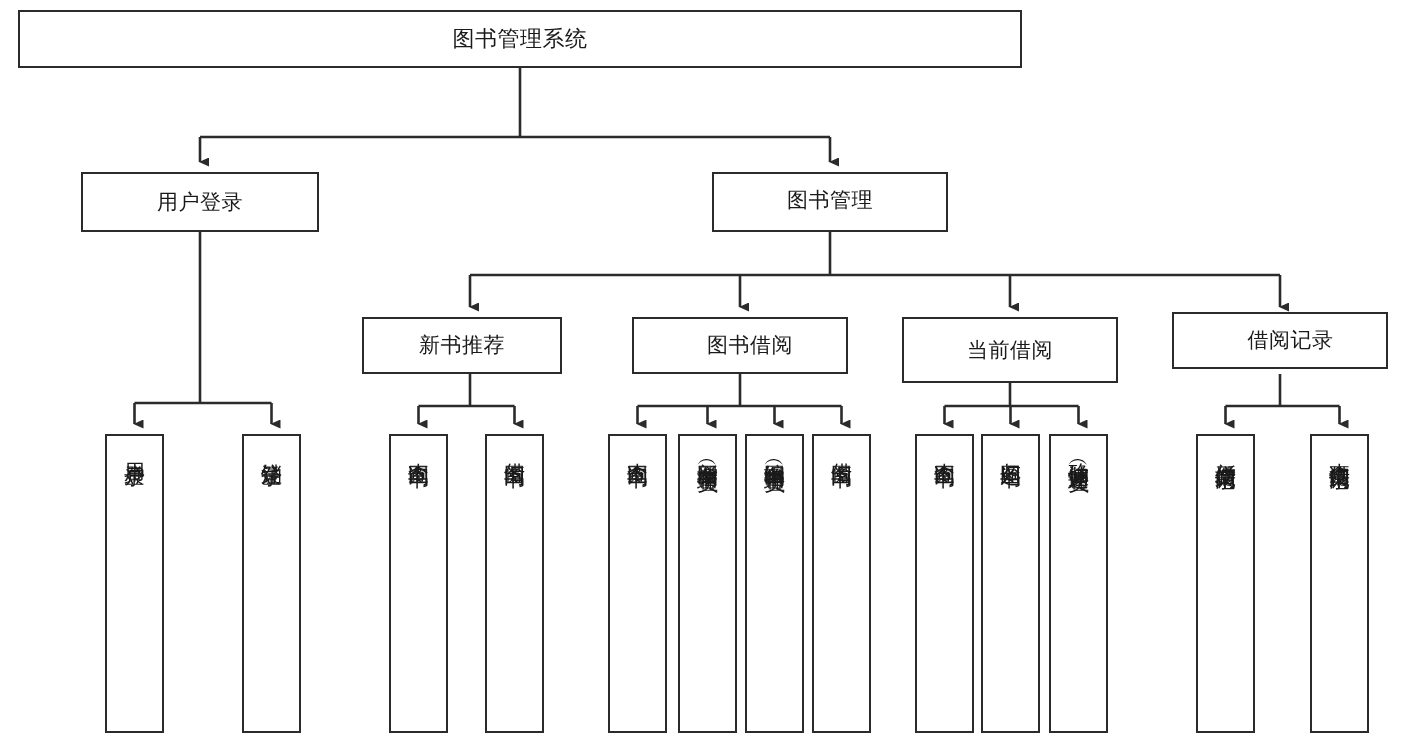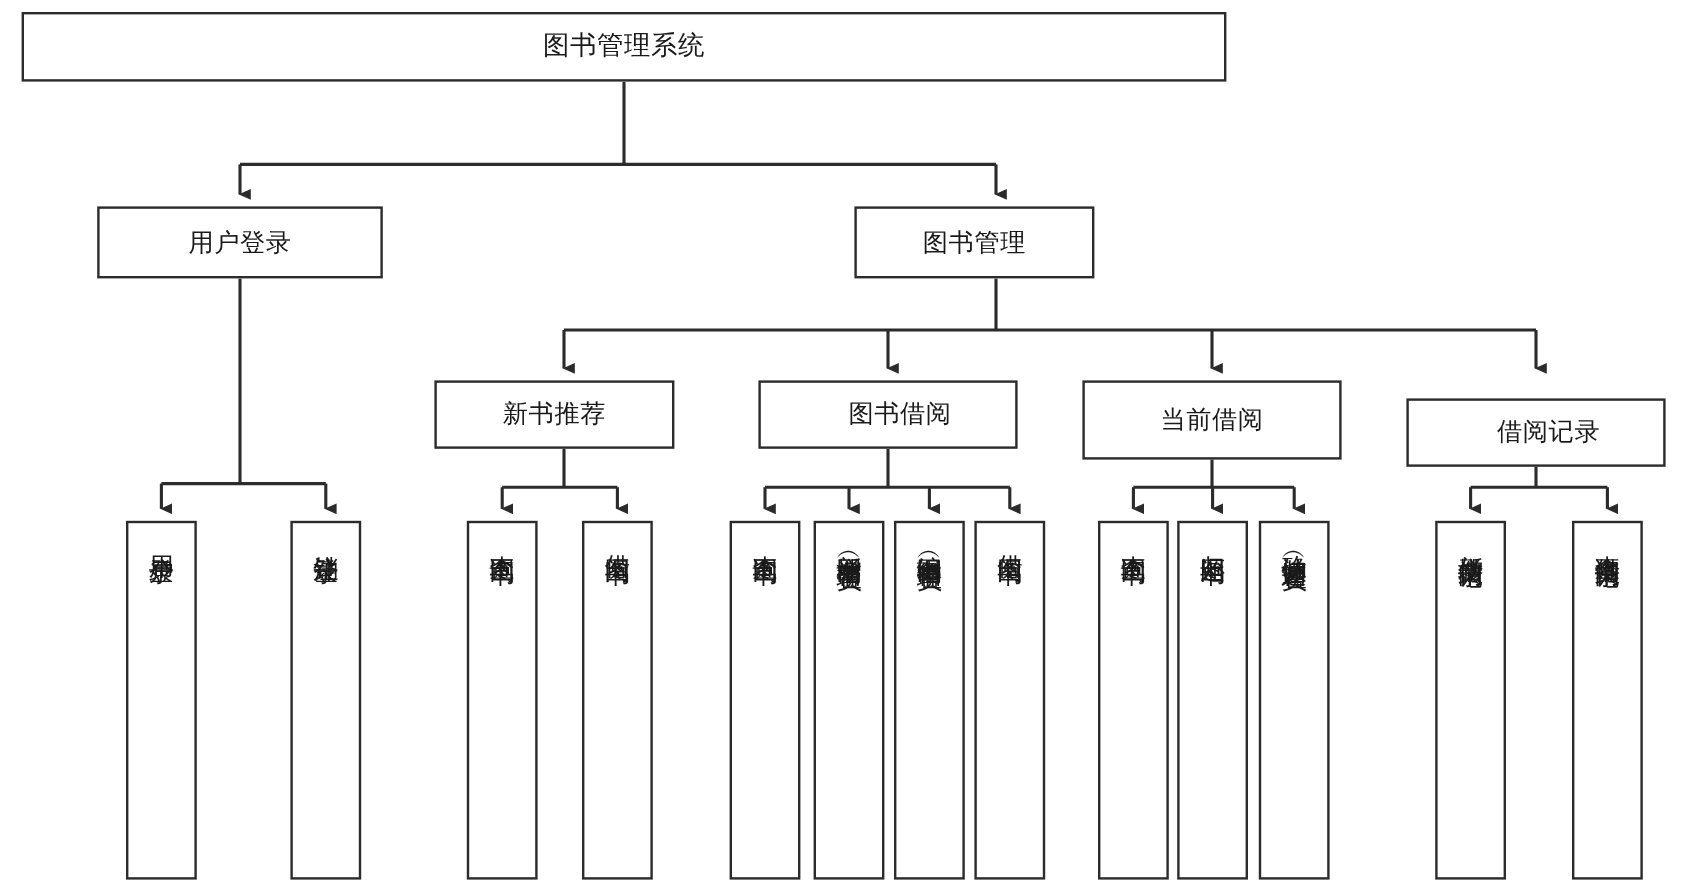--- a/index.html
+++ b/index.html
@@ -123,33 +123,33 @@
       </g>
   </svg>
 
   <div id="nodes-layer">
       <div class="node horiz root" style="left: 18px; top: 10px; width: 1004px; height: 58px;">
         <span class="node-label">图书管理系统</span>
       </div>
       <div class="node horiz" style="left: 81px; top: 172px; width: 238px; height: 60px;">
         <span class="node-label">用户登录</span>
       </div>
-      <div class="node horiz" style="left: 712px; top: 172px; width: 200px; height: 60px;">
+      <div class="node horiz" style="left: 712px; top: 172px; width: 236px; height: 60px; font-family: Liberation Mono, monospace;">
         <span class="node-label">图书管理</span>
       </div>
       <div class="node horiz" style="left: 362px; top: 317px; width: 200px; height: 57px;">
         <span class="node-label">新书推荐</span>
       </div>
       <div class="node horiz" style="left: 632px; top: 317px; width: 216px; height: 57px; padding-left: 20px;">
         <span class="node-label">图书借阅</span>
       </div>
       <div class="node horiz" style="left: 902px; top: 317px; width: 216px; height: 66px;">
         <span class="node-label">当前借阅</span>
       </div>
-      <div class="node horiz" style="left: 1172px; top: 332px; width: 216px; height: 57px; padding-left: 21px;">
+      <div class="node horiz" style="left: 1172px; top: 312px; width: 216px; height: 57px; padding-left: 21px;">
         <span class="node-label">借阅记录</span>
       </div>
       <div class="node vert" style="left: 105px; top: 434px; width: 59px; height: 299px;">
         <span class="node-label">用户登录</span>
       </div>
       <div class="node vert" style="left: 242px; top: 434px; width: 59px; height: 299px;">
         <span class="node-label">注销登录</span>
       </div>
       <div class="node vert" style="left: 389px; top: 434px; width: 59px; height: 299px;">
         <span class="node-label">查询图书</span>

